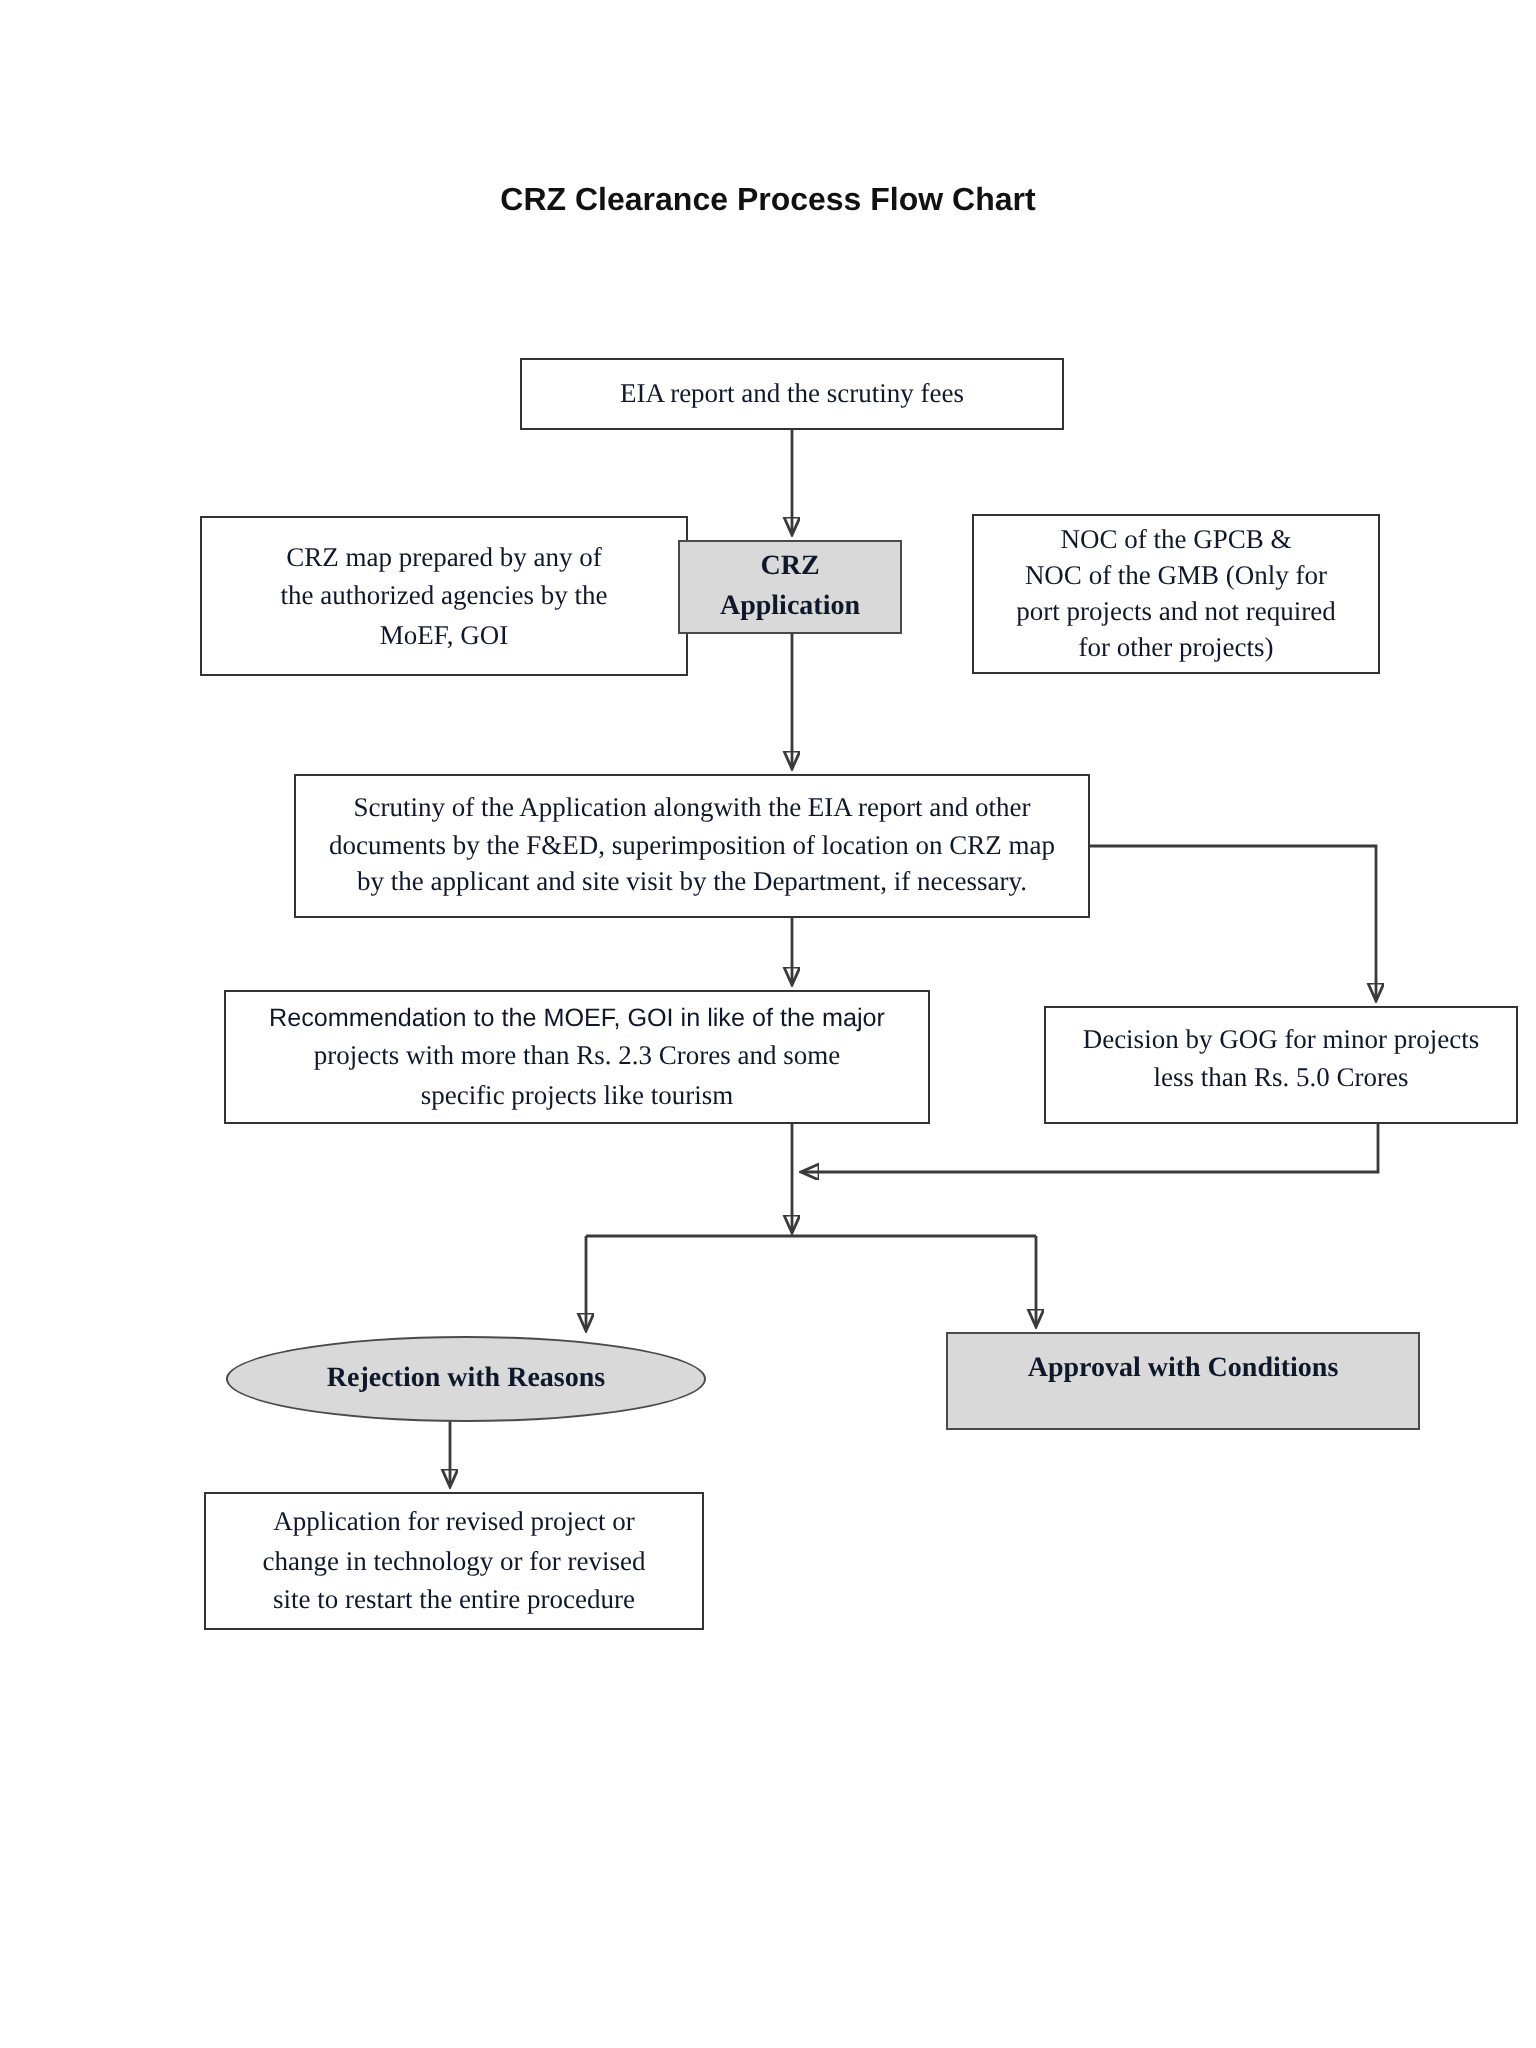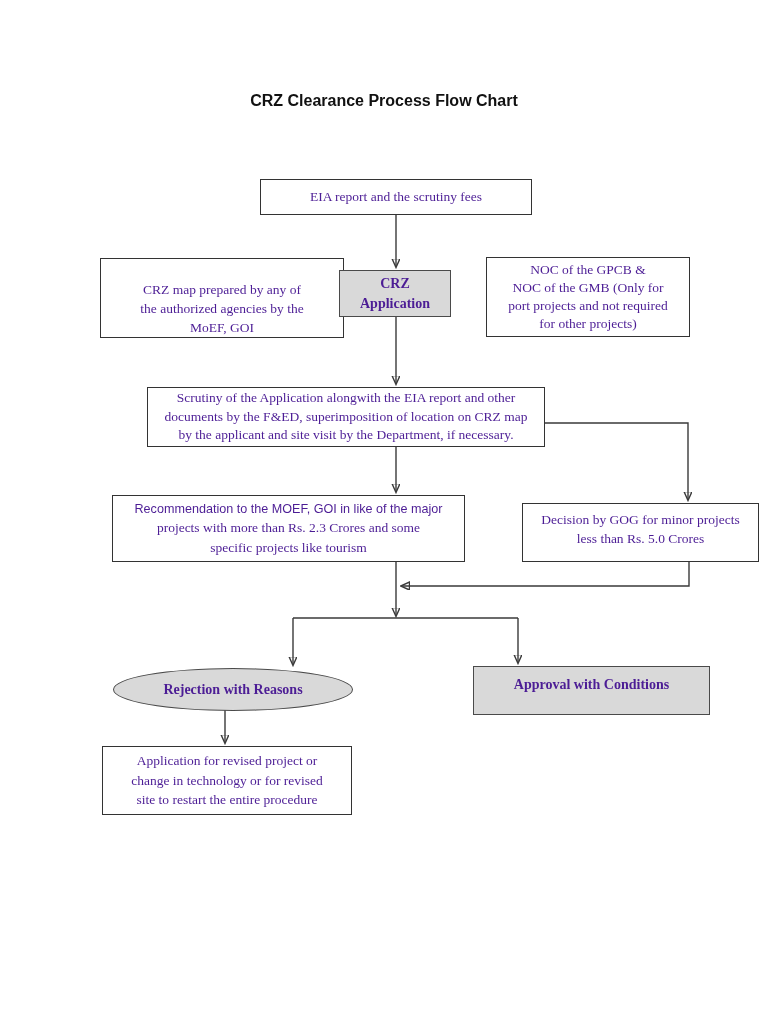--- a/index.html
+++ b/index.html
@@ -27,41 +27,41 @@
     box-sizing: border-box;
     border: 1.5px solid #333333;
     background: #ffffff;
     display: flex;
     flex-direction: column;
     align-items: center;
     justify-content: center;
     text-align: center;
     font-size: 13.5px;
     line-height: 1.42;
-    color: #4c1d95;
+    color: #0f172a;
   }
   .node .ln { display: block; white-space: nowrap; }
   .gray {
     background: #d9d9d9;
     border-color: #4a4a4a;
     font-weight: bold;
     font-size: 14px;
   }
   .ellipse { border-radius: 50%; }
   .top-align { justify-content: flex-start; }
   .sans-line {
     font-family: "Liberation Sans", sans-serif;
     font-size: 12.6px;
   }
   
   #node-eia            { left: 260px; top: 179px; width: 272px; height: 36px; }
-  #node-crz-map        { left: 100px; top: 258px; width: 244px; height: 80px; justify-content: flex-end; }
+  #node-crz-map        { left: 100px; top: 258px; width: 244px; height: 80px; }
   #node-crz-app        { left: 339px; top: 270px; width: 112px; height: 47px; }
   #node-noc            { left: 486px; top: 257px; width: 204px; height: 80px; line-height: 1.35; }
-  #node-scrutiny       { left: 147px; top: 387px; width: 398px; height: 60px; line-height: 1.38; }
+  #node-scrutiny       { left: 147px; top: 387px; width: 398px; height: 72px; line-height: 1.38; }
   #node-recommendation { left: 112px; top: 495px; width: 353px; height: 67px; line-height: 1.45; }
   #node-decision       { left: 486px; top: 503px; width: 237px; height: 59px; padding-top: 6px; margin-left: 36px; }
   #node-rejection      { left: 113px; top: 668px; width: 240px; height: 43px; text-align: right; }
   #node-approval       { left: 473px; top: 666px; width: 237px; height: 49px; padding-top: 8px; }
   #node-revised        { left: 102px; top: 746px; width: 250px; height: 69px; line-height: 1.45; }
   #flow-arrows {
     position: absolute;
     left: 0; top: 0;
     width: 768px; height: 1024px;
     pointer-events: none;

